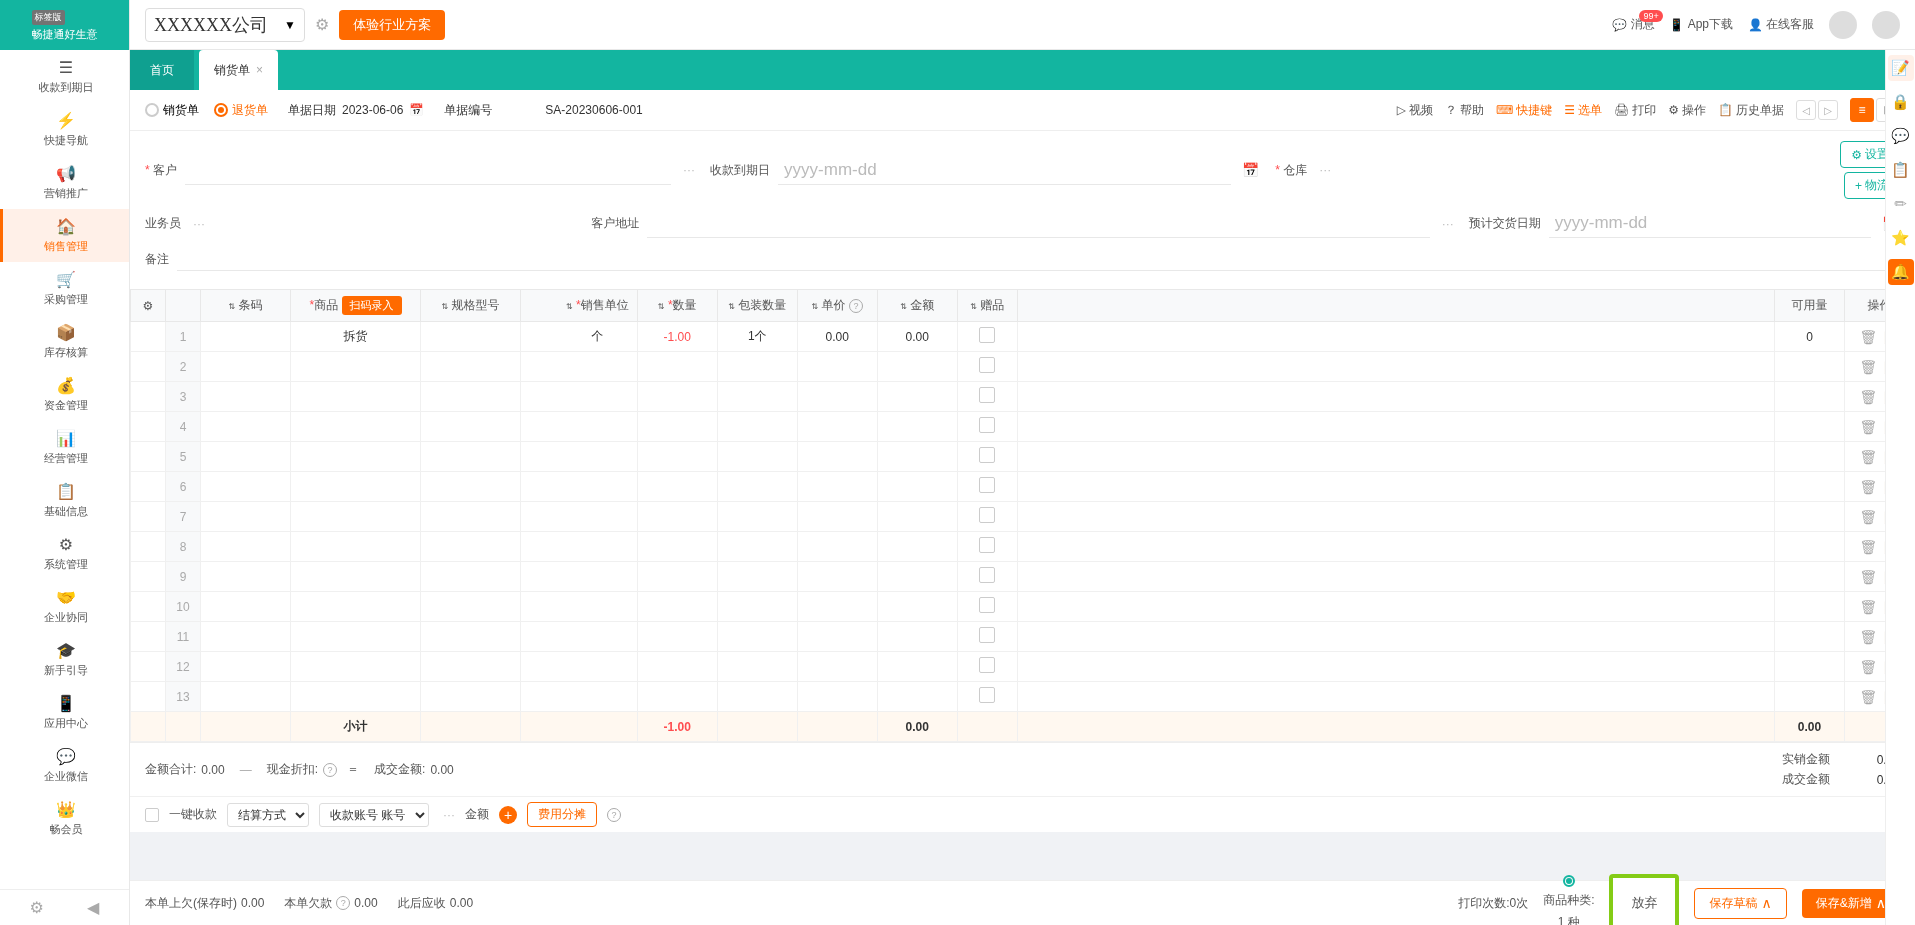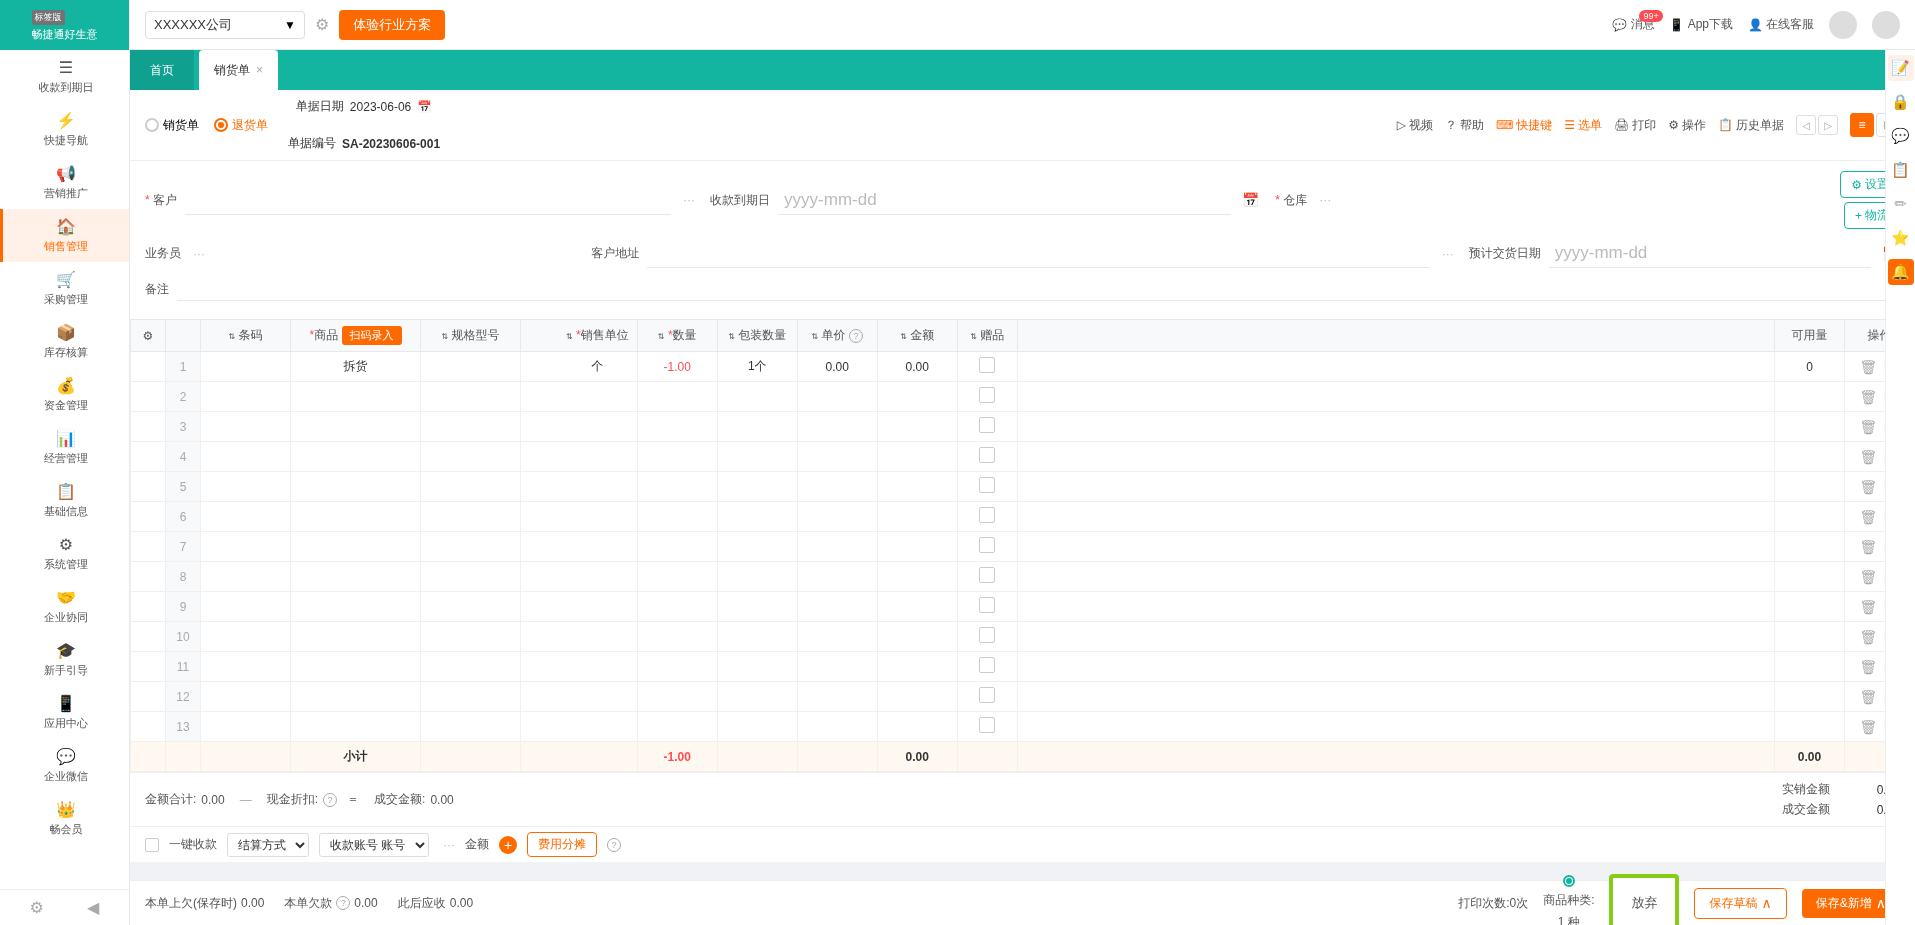--- a/index.html
+++ b/index.html
@@ -16,21 +16,21 @@
     .sidebar-item-label { font-size: 11px; text-align: center; }
     .sidebar-bottom { margin-top: auto; display: flex; align-items: center; justify-content: space-around; padding: 8px; border-top: 1px solid #eee; }
     .sidebar-bottom-icon { font-size: 16px; color: #aaa; cursor: pointer; }
 
     
     .main { flex: 1; display: flex; flex-direction: column; height: 925px; }
 
     
     .topbar { height: 50px; background: #fff; display: flex; align-items: center; padding: 0 15px; border-bottom: 1px solid #e8e8e8; gap: 10px; }
     .topbar-company { display: flex; align-items: center; gap: 5px; border: 1px solid #ddd; border-radius: 4px; padding: 4px 8px; min-width: 160px; cursor: pointer; }
-    .topbar-company-name { font-size: 13px; color: #333; flex: 1; }
+    .topbar-company-name { font-size: 18px; color: #333; flex: 1; font-family: Liberation Serif, serif; }
     .topbar-gear { color: #aaa; cursor: pointer; font-size: 16px; }
     .topbar-trial-btn { background: #ff6a00; color: #fff; border: none; border-radius: 4px; padding: 6px 14px; font-size: 13px; cursor: pointer; }
     .topbar-right { margin-left: auto; display: flex; align-items: center; gap: 15px; }
     .topbar-msg { position: relative; cursor: pointer; display: flex; align-items: center; gap: 3px; color: #555; }
     .badge { background: #ff4d4f; color: #fff; font-size: 9px; padding: 1px 4px; border-radius: 8px; position: absolute; top: -6px; right: -8px; }
     .topbar-app { display: flex; align-items: center; gap: 3px; cursor: pointer; color: #555; }
     .topbar-service { display: flex; align-items: center; gap: 3px; cursor: pointer; color: #555; }
     .topbar-avatar { width: 28px; height: 28px; border-radius: 50%; background: #ddd; cursor: pointer; }
 
     
@@ -46,21 +46,21 @@
     
     .form-area { background: #fff; margin: 0; padding: 0; }
 
     
     .doc-header { display: flex; align-items: center; padding: 8px 15px; border-bottom: 1px solid #eee; gap: 20px; }
     .radio-group { display: flex; gap: 15px; align-items: center; }
     .radio-item { display: flex; align-items: center; gap: 4px; cursor: pointer; }
     .radio-circle { width: 14px; height: 14px; border-radius: 50%; border: 2px solid #ccc; display: inline-flex; align-items: center; justify-content: center; }
     .radio-circle.checked { border-color: #ff6a00; }
     .radio-circle.checked::after { content: ''; width: 6px; height: 6px; border-radius: 50%; background: #ff6a00; }
-    .doc-info { display: flex; align-items: center; gap: 20px; font-size: 12px; color: #333; flex-direction: column; }
+    .doc-info { display: flex; align-items: center; gap: 20px; font-size: 12px; color: #333; }
     .doc-info-item { display: flex; align-items: center; gap: 6px; }
     .doc-toolbar { margin-left: auto; display: flex; align-items: center; gap: 12px; }
     .toolbar-btn { display: flex; align-items: center; gap: 3px; cursor: pointer; color: #555; font-size: 12px; }
     .toolbar-btn-orange { color: #ff6a00; }
     .nav-arrows { display: flex; gap: 2px; }
     .nav-arrow { width: 20px; height: 20px; border: 1px solid #ddd; border-radius: 3px; display: flex; align-items: center; justify-content: center; cursor: pointer; font-size: 10px; color: #aaa; }
     .view-btns { display: flex; gap: 2px; }
     .view-btn { width: 24px; height: 24px; border: 1px solid #ddd; border-radius: 3px; display: flex; align-items: center; justify-content: center; cursor: pointer; font-size: 12px; color: #aaa; }
     .view-btn.active { background: #ff6a00; color: #fff; border-color: #ff6a00; }
 
@@ -276,21 +276,21 @@
           </label>
         </div>
         <div class="doc-info">
           <div class="doc-info-item">
             <span>单据日期</span>
             <span style="font-weight:500;">2023-06-06</span>
             <span style="color:#13b5a0;cursor:pointer;">📅</span>
           </div>
           <div class="doc-info-item">
             <span>单据编号</span>
-            <span style="font-weight:700;">SA-20230606-001</span>
+            <span style="font-weight:400;margin-left:47px;">SA-20230606-001</span>
           </div>
         </div>
         <div class="doc-toolbar">
           <div class="toolbar-btn">
             <span>▷</span>
             <span>视频</span>
           </div>
           <div class="toolbar-btn">
             <span>？</span>
             <span>帮助</span>

